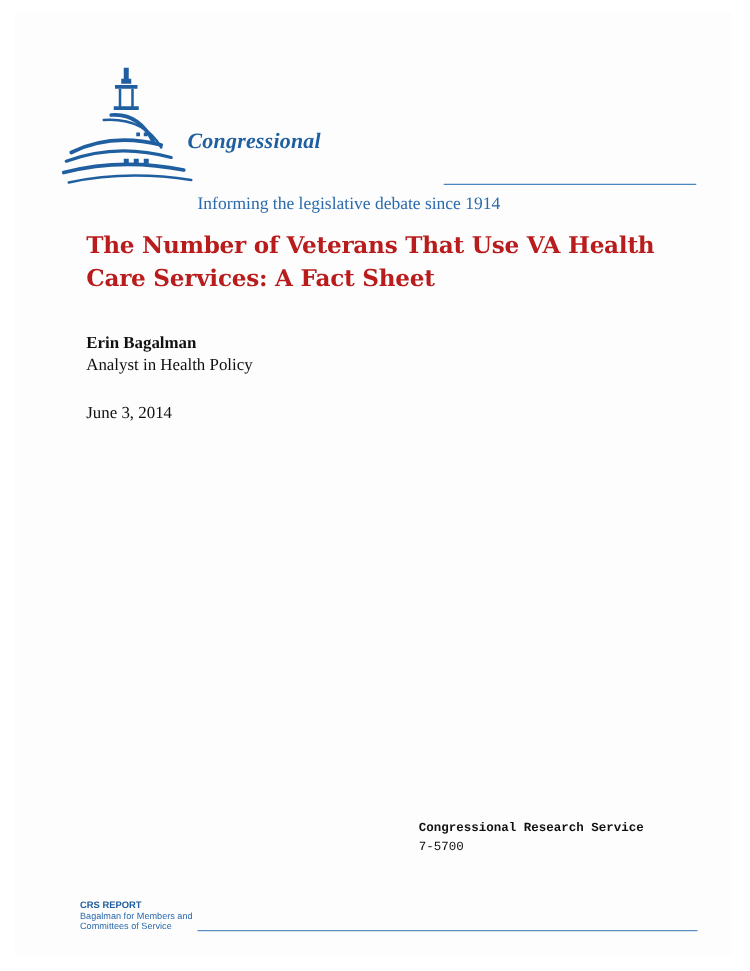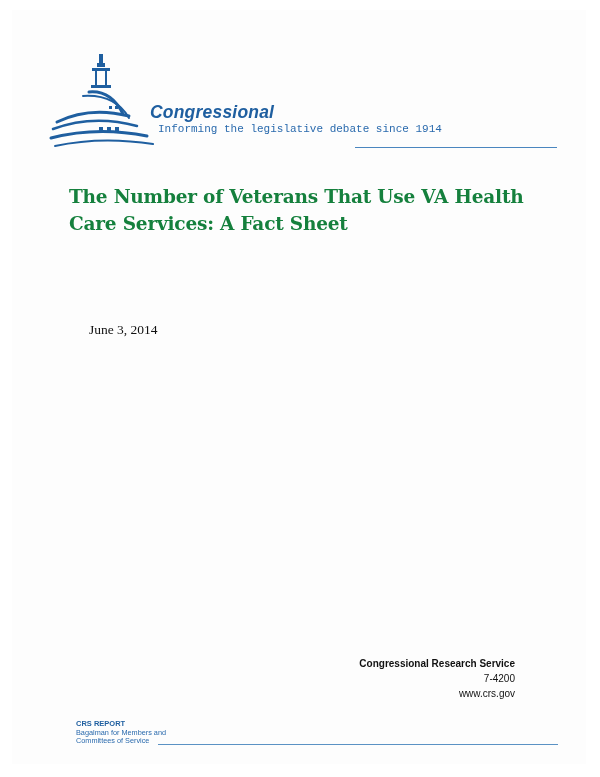--- a/index.html
+++ b/index.html
@@ -27,97 +27,94 @@
     }
     .logo svg.dome {
       position: absolute;
       left: 0;
       top: 0;
     }
     .wordmark {
       position: absolute;
       left: 101px;
       top: 50px;
-      font-family: Liberation Sans, sans-serif;
+      font-family: Liberation Serif, serif;
       font-weight: bold;
       font-style: italic;
       color: #1f5fa0;
       font-size: 17.5px;
       line-height: 17px;
       letter-spacing: 0.2px;
     }
     .tagline {
       position: absolute;
       left: 109px;
-      top: 69px;
-      font-family: Liberation Mono, monospace;
-      font-size: 11px;
+      top: 102px;
+      font-family: Liberation Serif, serif;
+      font-size: 14px;
       color: #2a6aad;
       white-space: nowrap;
     }
     .tagline-rule {
       position: absolute;
       left: 306px;
       top: 93px;
       width: 202px;
       height: 1px;
       background: #4a86bf;
     }
     .title {
       position: absolute;
       left: 57px;
       top: 173px;
       width: 480px;
       font-family: "DejaVu Serif", serif;
       font-weight: bold;
       font-size: 18.5px;
       line-height: 27px;
-      color: #15803d;
+      color: #b91c1c;
       margin: 0;
       letter-spacing: -0.2px;
     }
     .author {
       position: absolute;
       left: 57px;
       top: 255px;
       font-family: "Liberation Serif", serif;
       font-size: 13.5px;
       line-height: 18px;
       color: #111;
     }
     .author .name { font-weight: bold; }
     .date {
       position: absolute;
       left: 57px;
       top: 312px;
       font-family: "Liberation Serif", serif;
       font-size: 13.5px;
       color: #111;
-      margin-left: 20px;
     }
     .publisher {
       position: absolute;
       right: 71px;
       top: 646px;
-      text-align: right;
-      font-family: Liberation Sans, sans-serif;
+      font-family: Liberation Mono, monospace;
       font-size: 10px;
       line-height: 15px;
       color: #111;
     }
     .publisher .org { font-weight: bold; }
     .footer {
       position: absolute;
       left: 52px;
       top: 710px;
       font-family: "Liberation Sans", sans-serif;
       font-size: 7.3px;
       line-height: 8.5px;
       color: #2a6aad;
-      margin-left: 12px;
     }
     .footer .report { font-weight: bold; color: #1f5fa0; font-size: 7.5px; }
     .footer-rule {
       position: absolute;
       left: 146px;
       top: 734px;
       width: 400px;
       height: 1px;
       background: #5b92c4;
     }
@@ -160,27 +157,30 @@
     </svg>
     <div class="wordmark">
       <div>Congressional</div>
     </div>
     <div class="tagline">Informing the legislative debate since 1914</div>
     <div class="tagline-rule"></div>
   </div>
 
   <h1 class="title">The Number of Veterans That Use VA Health Care Services: A Fact Sheet</h1>
 
+  <div class="author">
+    <div class="name">Erin Bagalman</div>
+    <div>Analyst in Health Policy</div>
+  </div>
 
   <div class="date">June 3, 2014</div>
 
   <div class="publisher">
     <div class="org">Congressional Research Service</div>
-    <div>7-4200</div>
-    <div>www.crs.gov</div>
+    <div>7-5700</div>
   </div>
 
   <div class="footer">
     <div class="report">CRS REPORT</div>
     <div>Bagalman for Members and</div>
     <div>Committees of Service</div>
   </div>
   <div class="footer-rule"></div>
 
 </div>

